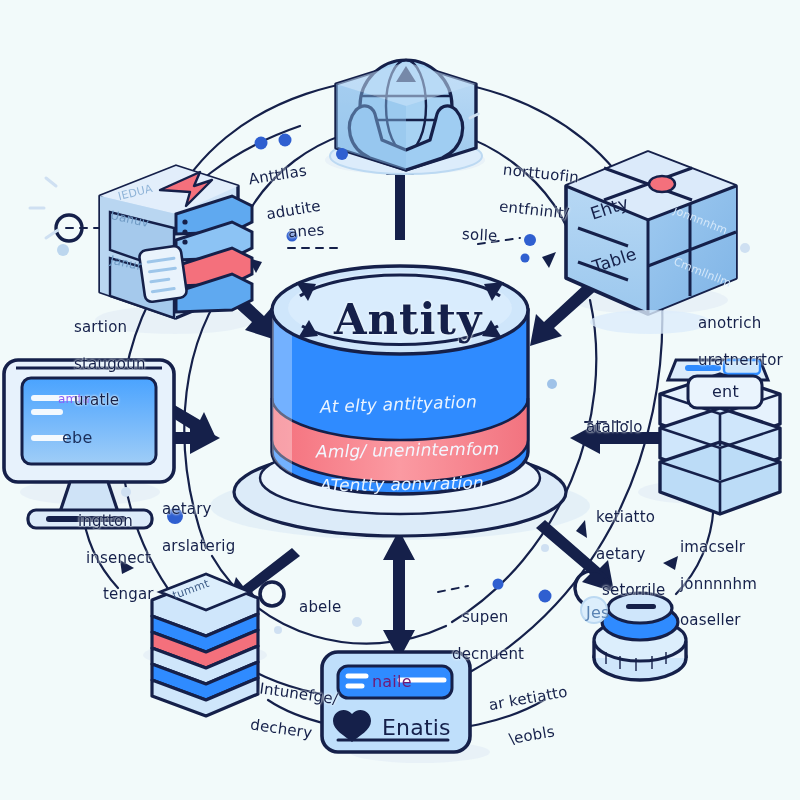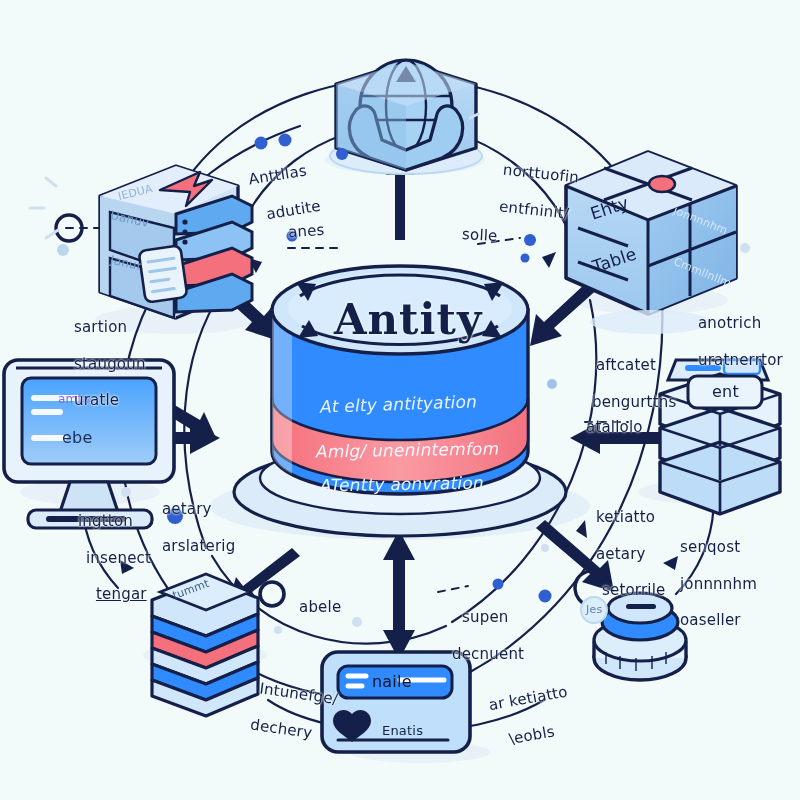--- a/index.html
+++ b/index.html
@@ -320,24 +320,24 @@
 <div class="lbl tiny" style="left:672px;top:214px;color:#d5e8fa;font-size:11px;text-shadow:none;transform:rotate(22deg);">jonnnnhm</div>
 <div class="lbl tiny" style="left:672px;top:266px;color:#d5e8fa;font-size:11px;text-shadow:none;transform:rotate(22deg);">Cmmllnllm</div>
 
 <div class="lbl" style="left:58px;top:392px;color:#8b5cf6;font-size:12px;text-shadow:none;">amta</div>
 <div class="lbl" style="left:62px;top:428px;color:#1a2e5a;font-size:16px;text-shadow:none;">ebe</div>
 
 <div class="lbl" style="left:712px;top:382px;font-size:16px;text-shadow:none;">ent</div>
 
 <div class="lbl tiny" style="left:172px;top:583px;color:#3d5b86;font-size:11px;text-shadow:none;transform:rotate(-20deg);">tummt</div>
 
-<div class="lbl" style="left:372px;top:672px;color:#0f172a;font-size:16px;text-shadow:none;">naile</div>
-<div class="lbl" style="left:382px;top:715px;font-size:13px;text-shadow:none;margin-top:8px;">Enatis</div>
-
-<div class="lbl tiny" style="left:586px;top:603px;color:#5b84b4;font-size:11px;text-shadow:none;">Jes</div>
+<div class="lbl" style="left:372px;top:672px;color:#701a75;font-size:16px;text-shadow:none;">naile</div>
+<div class="lbl" style="left:382px;top:715px;font-size:22px;text-shadow:none;">Enatis</div>
+
+<div class="lbl tiny" style="left:586px;top:603px;color:#5b84b4;font-size:16px;text-shadow:none;">Jes</div>
 
 <div class="lbl" style="left:240px;top:148px;transform:rotate(-9deg);">
   <span>Anttllas</span><br>
   <span style="margin-left:12px;display:inline-block;">adutite</span>
 </div>
 
 <div class="lbl" style="left:288px;top:222px;transform:rotate(-4deg);">anes</div>
 
 <div class="lbl" style="left:492px;top:146px;transform:rotate(6deg);">
   <span>norttuofin</span><br>
@@ -351,46 +351,42 @@
   <span>uratnerrtor</span>
 </div>
 
 <div class="lbl" style="left:64px;top:300px;">
   <span>sartion</span><br>
   <span>staugoun</span><br>
   <span>uratle</span>
 </div>
 
 
-<div class="lbl" style="left:586px;top:338px;">
-  <span>aftcatet</span><br>
-  <span style="margin-left:-4px;display:inline-block;">bengurttns</span>
-</div>
 
 <div class="lbl" style="left:586px;top:418px;">atallolo</div>
 
 <div class="lbl" style="left:152px;top:482px;">
   <span>aetary</span><br>
   <span>arslaterig</span>
 </div>
 
 <div class="lbl" style="left:68px;top:494px;">
   <span>ingtton</span><br>
   <span style="margin-left:8px;display:inline-block;text-align:center;">insenect</span><br>
-  <span style="margin-left:18px;display:inline-block;text-decoration:underline;">tengar</span>
+  <span style="margin-left:25px;display:inline-block;">tengar</span>
 </div>
 
 <div class="lbl" style="left:586px;top:490px;">
   <span>ketiatto</span><br>
   <span>aetary</span><br>
   <span style="margin-left:6px;display:inline-block;text-align:right;">setorrile</span>
 </div>
 
 <div class="lbl" style="left:670px;top:520px;">
-  <span>senqost</span><br>
+  <span>imacselr</span><br>
   <span>jonnnnhm</span><br>
   <span>oaseller</span>
 </div>
 
 <div class="lbl" style="left:299px;top:598px;">abele</div>
 
 <div class="lbl" style="left:452px;top:590px;">
   <span>supen</span><br>
   <span style="margin-left:-10px;display:inline-block;">decnuent</span>
 </div>

